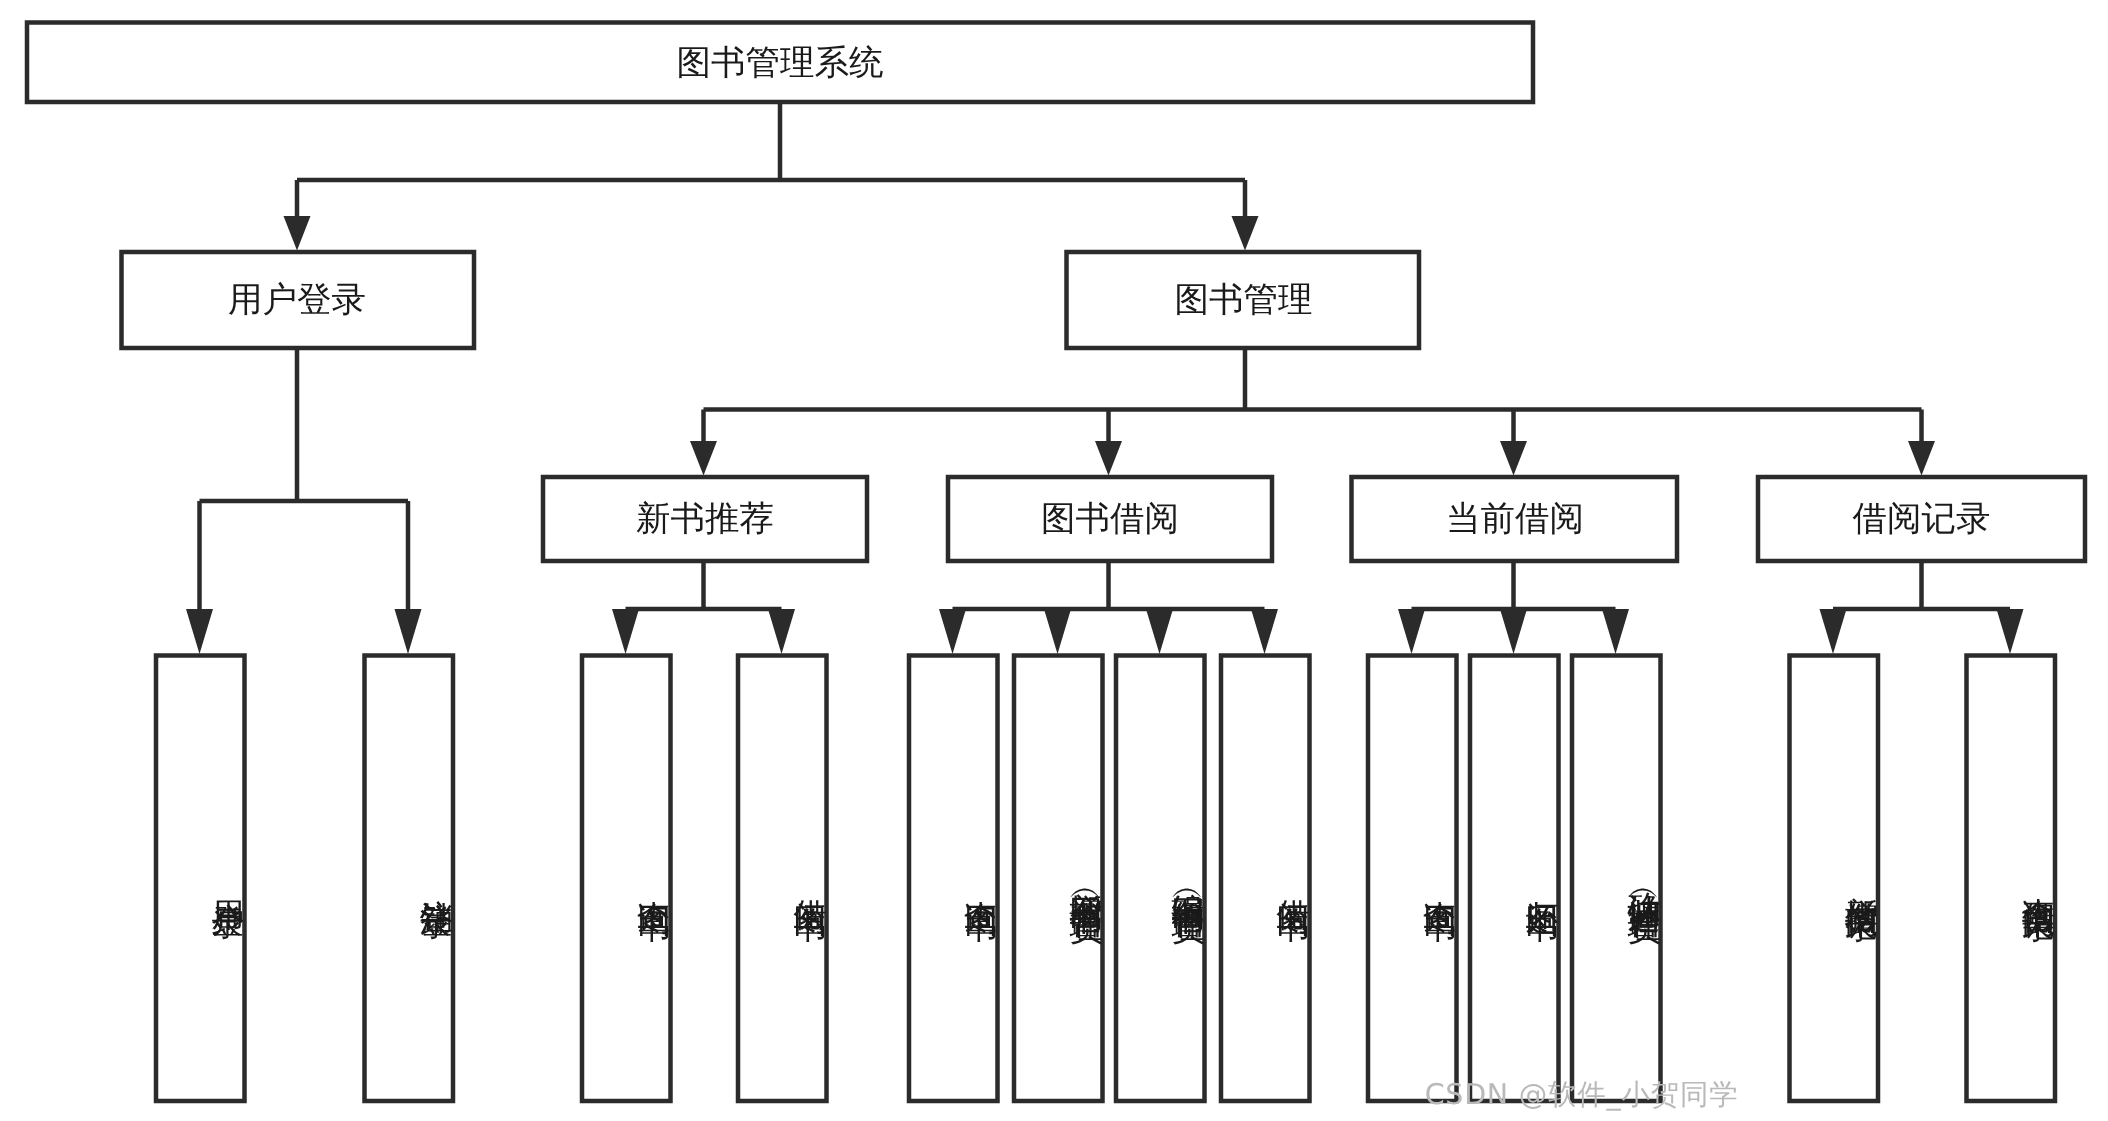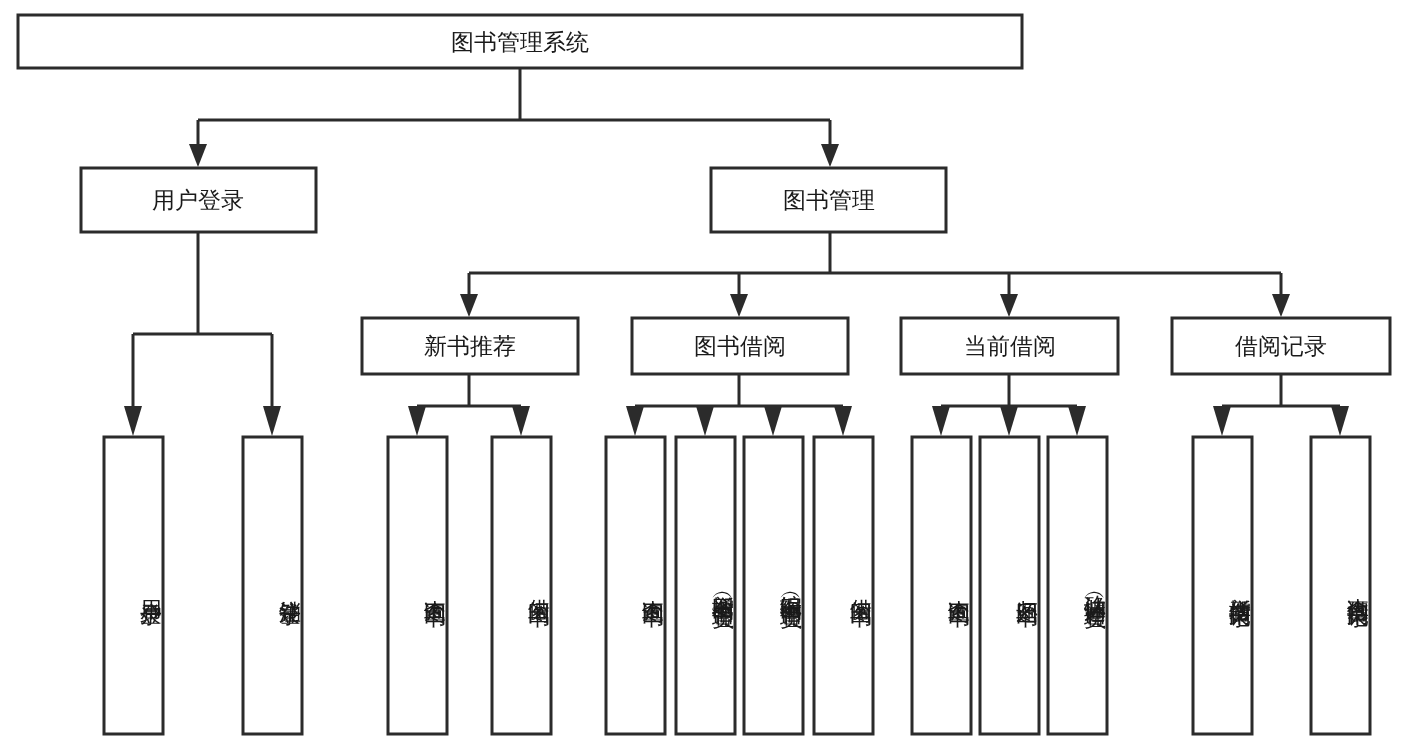--- a/index.html
+++ b/index.html
@@ -193,14 +193,15 @@
   <div class="leaf-label" style="left:744px; top:437px; width:59px; height:297px;">编辑图书（管理员）</div>
   <div class="leaf-label" style="left:814px; top:437px; width:59px; height:297px;">借阅图书</div>
 
   <div class="leaf-label" style="left:912px; top:437px; width:59px; height:297px;">查询图书</div>
   <div class="leaf-label" style="left:980px; top:437px; width:59px; height:297px;">归还图书</div>
   <div class="leaf-label" style="left:1048px; top:437px; width:59px; height:297px;">确认归还（管理员）</div>
 
   <div class="leaf-label" style="left:1193px; top:437px; width:59px; height:297px;">新增借阅记录</div>
   <div class="leaf-label" style="left:1311px; top:437px; width:59px; height:297px;">查询借阅记录</div>
 
+  <div class="watermark">CSDN @软件_小贺同学</div>
 
 </div>
 
 </body></html>

